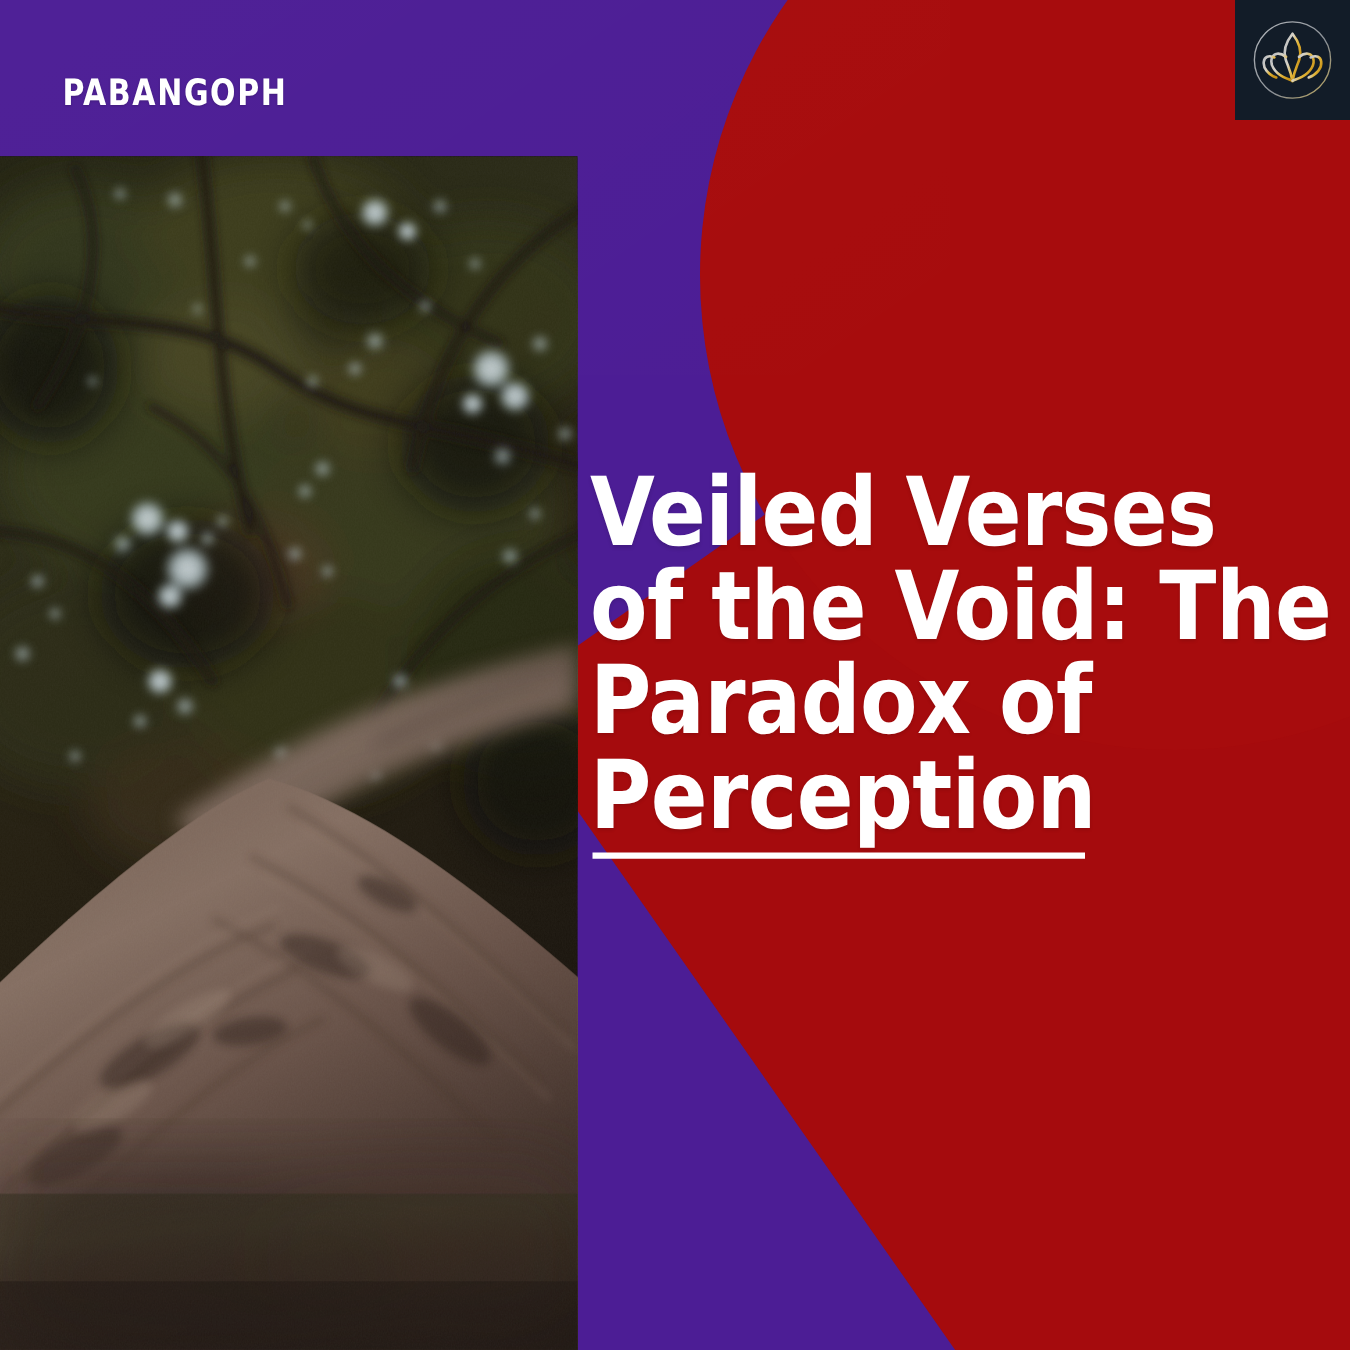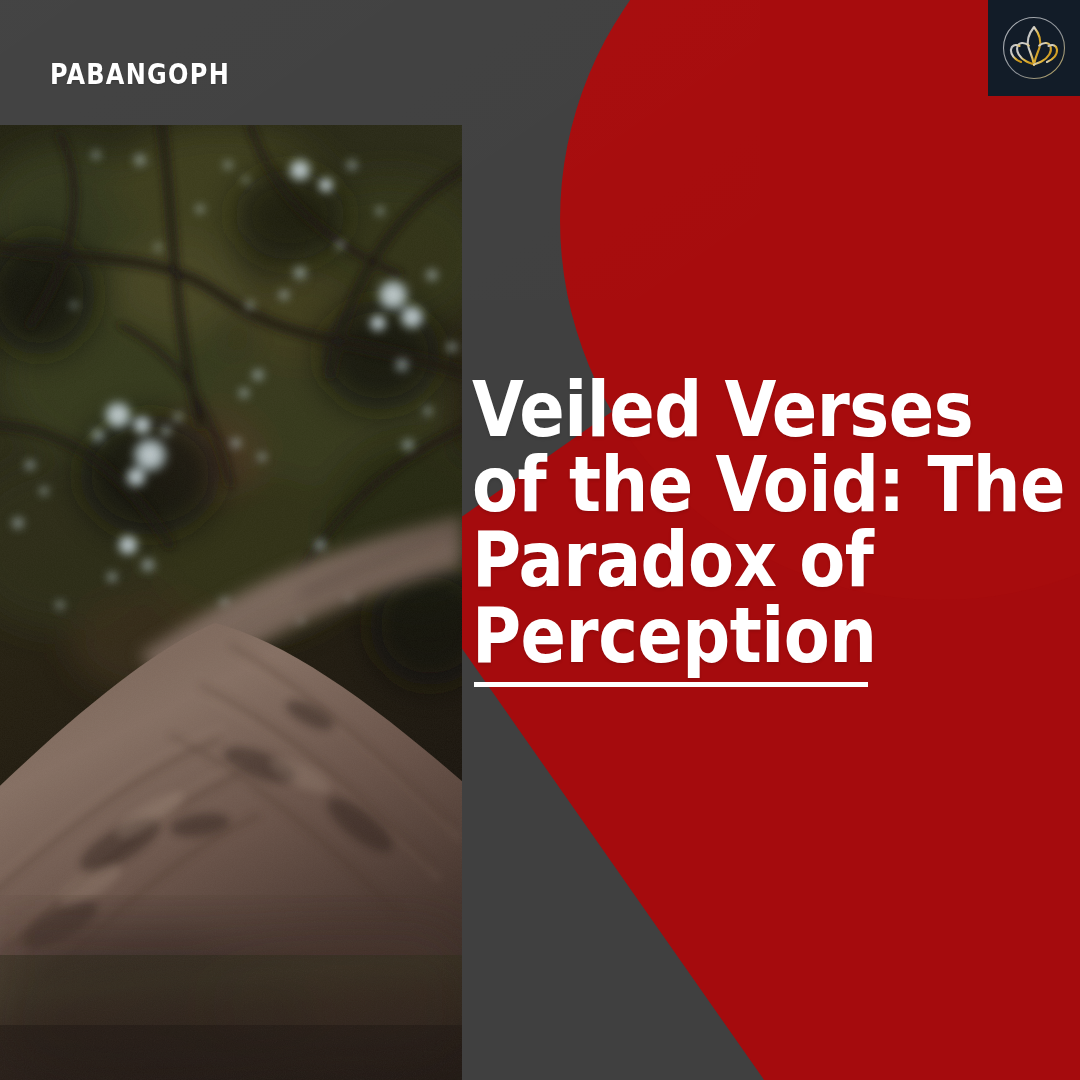--- a/index.html
+++ b/index.html
@@ -6,21 +6,21 @@
   html,body{margin:0;padding:0;}
   body{
     width:1080px;height:1080px;
     background:#9c0a0c;
     font-family:"DejaVu Sans","Liberation Sans",sans-serif;
     overflow:hidden;
   }
   .card{
     position:relative;
     width:1080px;height:1080px;
-    background:#404040;
+    background:#4c1d95;
     overflow:hidden;
   }
 
   
   .bg-layer{position:absolute;inset:0;overflow:hidden;z-index:0;}
   .bg-circle{
     position:absolute;
     left:560px;top:-160px;
     width:760px;height:760px;
     border-radius:50%;

